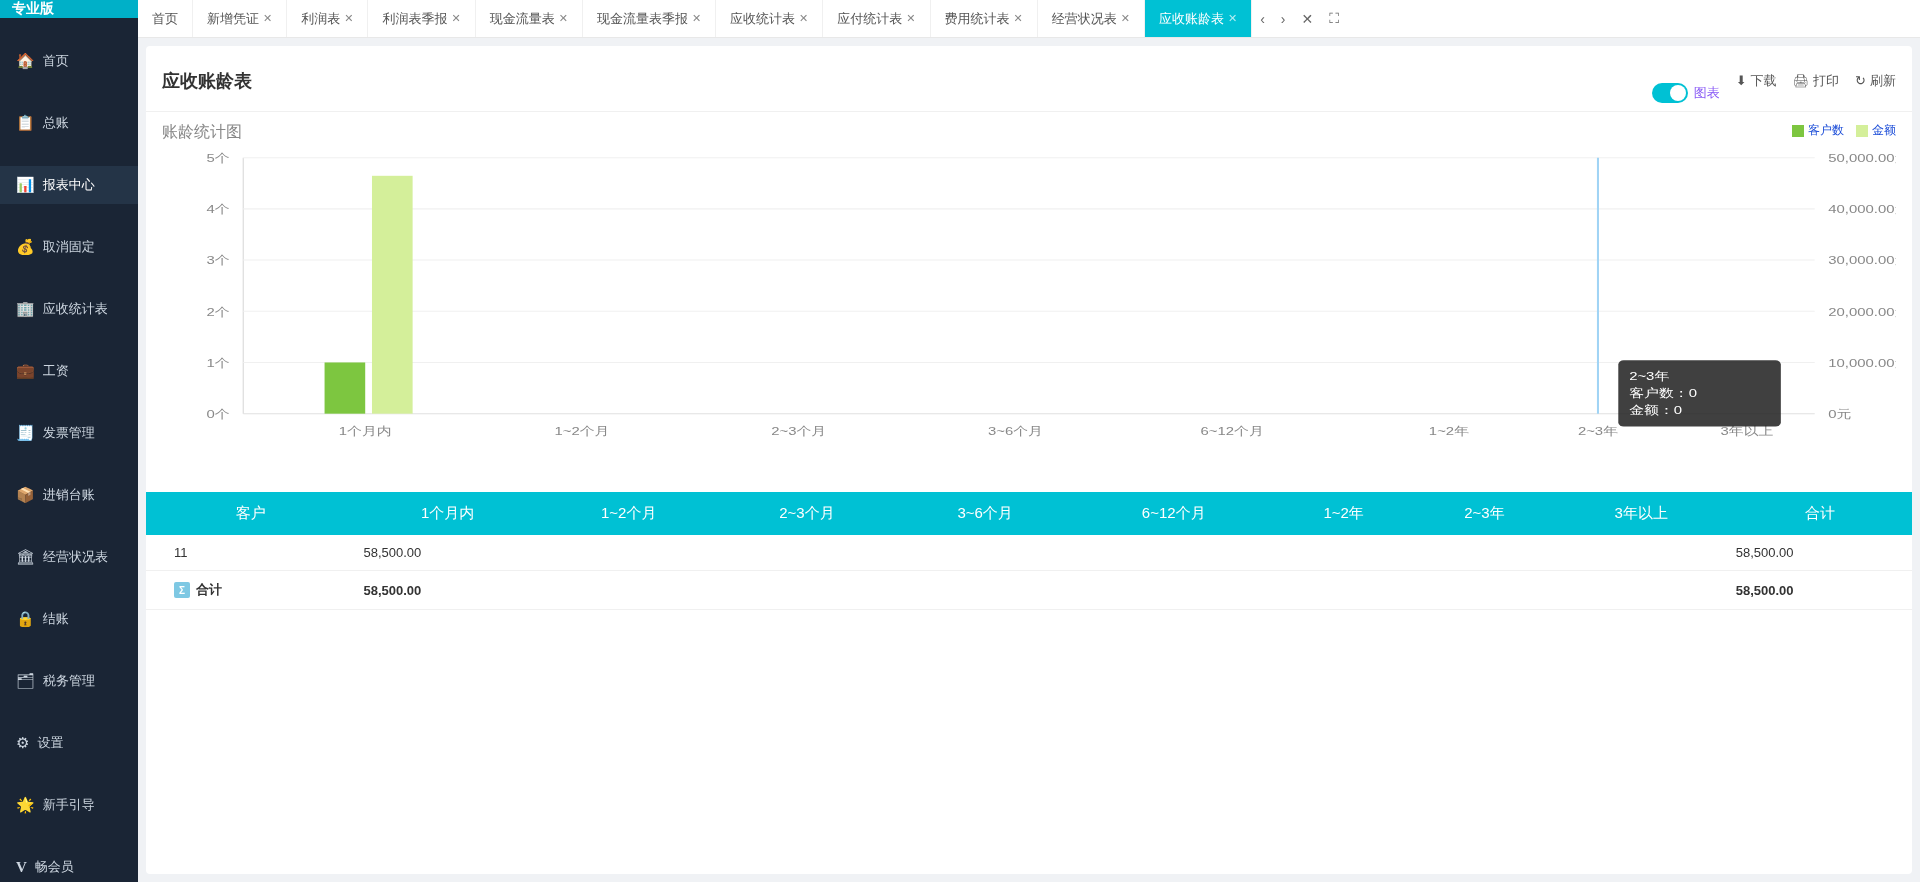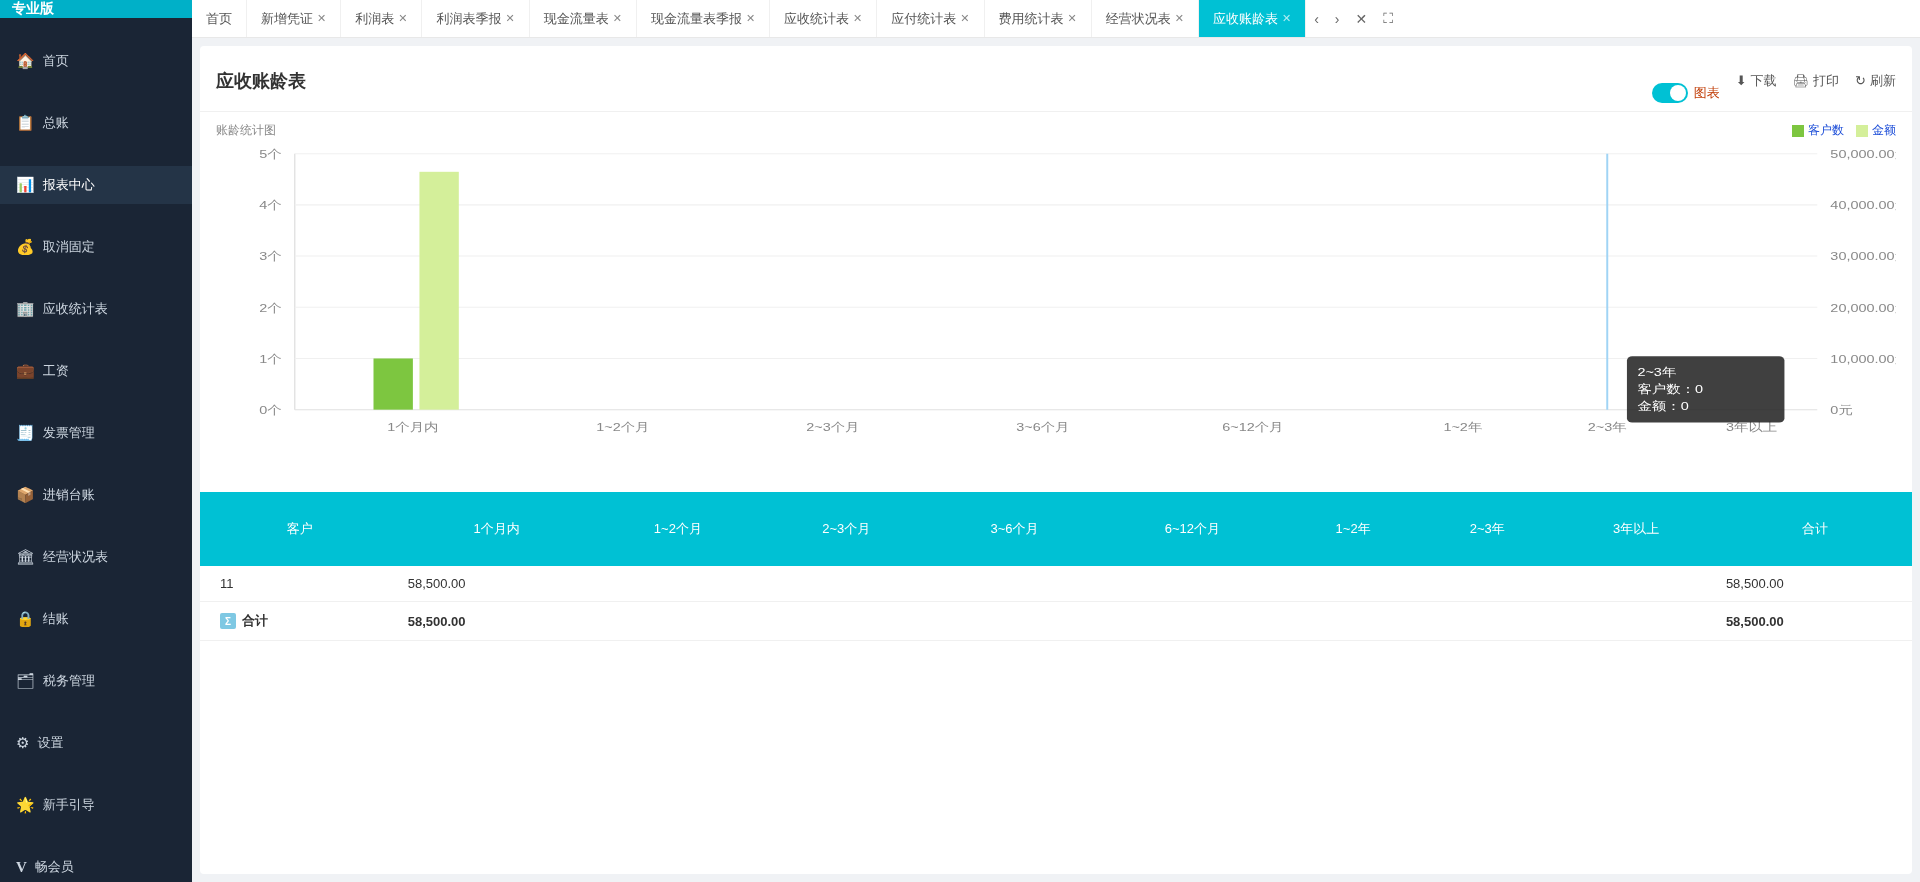--- a/index.html
+++ b/index.html
@@ -1,20 +1,20 @@
 <!DOCTYPE html>
 <html><head>
   <meta charset="utf-8">
   <style>
     * { box-sizing: border-box; margin: 0; padding: 0; }
     body { font-family: 'Microsoft YaHei', sans-serif; font-size: 13px; display: flex; height: 882px; overflow: hidden; background: #f0f2f5; }
 
     
     .sidebar {
-      width: 192px;
+      width: 138px;
       background: #1a2535;
       color: #cdd6e0;
       display: flex;
       flex-direction: column;
       flex-shrink: 0;
       height: 100%;
       gap: 24px;
     }
     .sidebar-logo {
       background: #00b0c8;
@@ -121,21 +121,21 @@
     .header-actions {
       display: flex;
       align-items: center;
       gap: 16px;
     }
     .toggle-switch {
       display: flex;
       align-items: center;
       gap: 6px;
       font-size: 13px;
-      color: #c2410c;
+      color: #8b5cf6;
       margin-top: 25px;
     }
     .toggle-track {
       width: 36px;
       height: 20px;
       background: #00c1d4;
       border-radius: 10px;
       position: relative;
       cursor: pointer;
     }
@@ -158,21 +158,21 @@
     }
 
     
     .chart-area {
       padding: 10px 16px;
       position: relative;
       height: 380px;
       flex-shrink: 0;
     }
     .chart-title {
-      font-size: 12px;
+      font-size: 16px;
       color: #888;
       margin-bottom: 4px;
     }
     .chart-legend {
       position: absolute;
       top: 10px;
       right: 16px;
       display: flex;
       align-items: center;
       gap: 12px;
@@ -203,37 +203,37 @@
     }
     .data-table {
       width: 100%;
       border-collapse: collapse;
     }
     .data-table thead tr {
       background: #00c1d4;
       color: white;
     }
     .data-table thead th {
-      padding: 28px 8px;
+      padding: 12px 8px;
       text-align: center;
       font-weight: normal;
-      font-size: 13px;
+      font-size: 15px;
     }
     .data-table tbody tr {
       border-bottom: 1px solid #f0f0f0;
     }
     .data-table tbody td {
       padding: 10px 8px;
       font-size: 13px;
       color: #333;
     }
     .data-table tbody tr.total-row {
       font-weight: bold;
     }
-    .data-table tbody td.left-align { text-align: left; padding-left: 20px; }
+    .data-table tbody td.left-align { text-align: left; padding-left: 28px; }
     .total-label {
       display: flex;
       align-items: center;
       gap: 6px;
     }
     .total-icon {
       width: 16px;
       height: 16px;
       background: #7ec8e3;
       border-radius: 2px;

